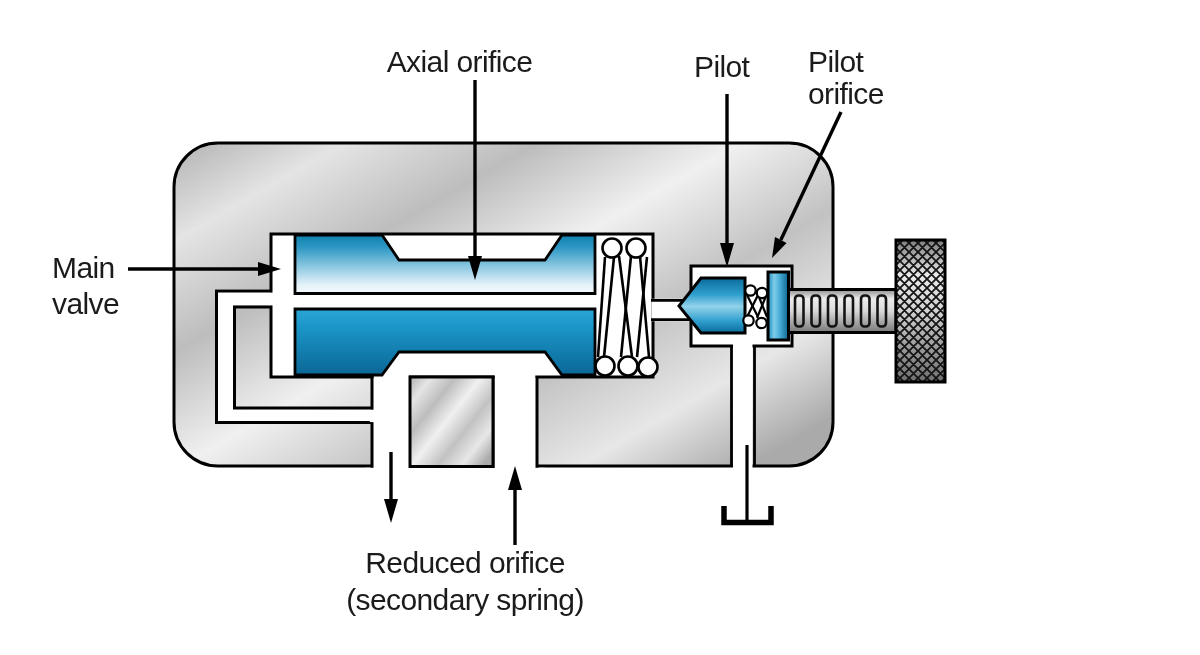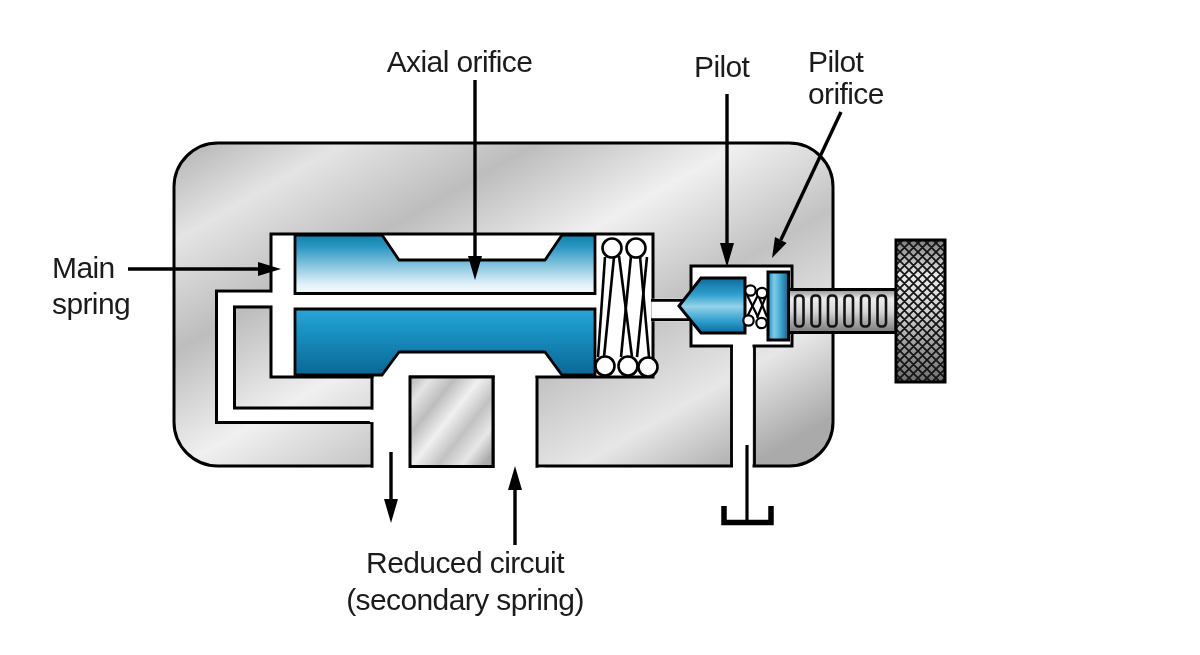--- a/index.html
+++ b/index.html
@@ -203,21 +203,21 @@
 
   <div class="lbl lbl-pilot">Pilot</div>
 
   <div class="lbl lbl-pilot-spring">
     <div>Pilot</div>
     <div>orifice</div>
   </div>
 
   <div class="lbl lbl-main-valve">
     <div>Main</div>
-    <div>spring</div>
+    <div>valve</div>
   </div>
 
   <div class="lbl lbl-reduced">
-    <div>Reduced circuit</div>
+    <div>Reduced orifice</div>
     <div>(secondary spring)</div>
   </div>
 
 </div>
 
 </body></html>

